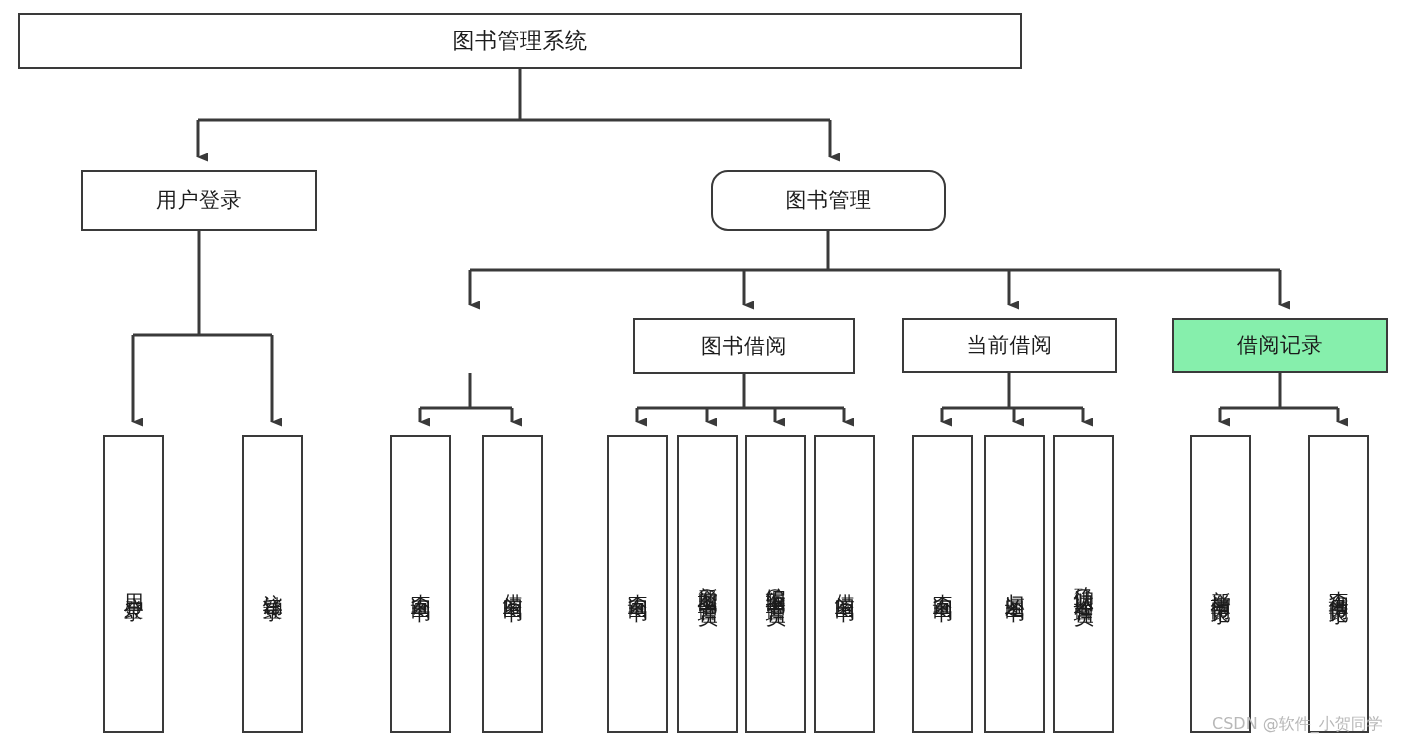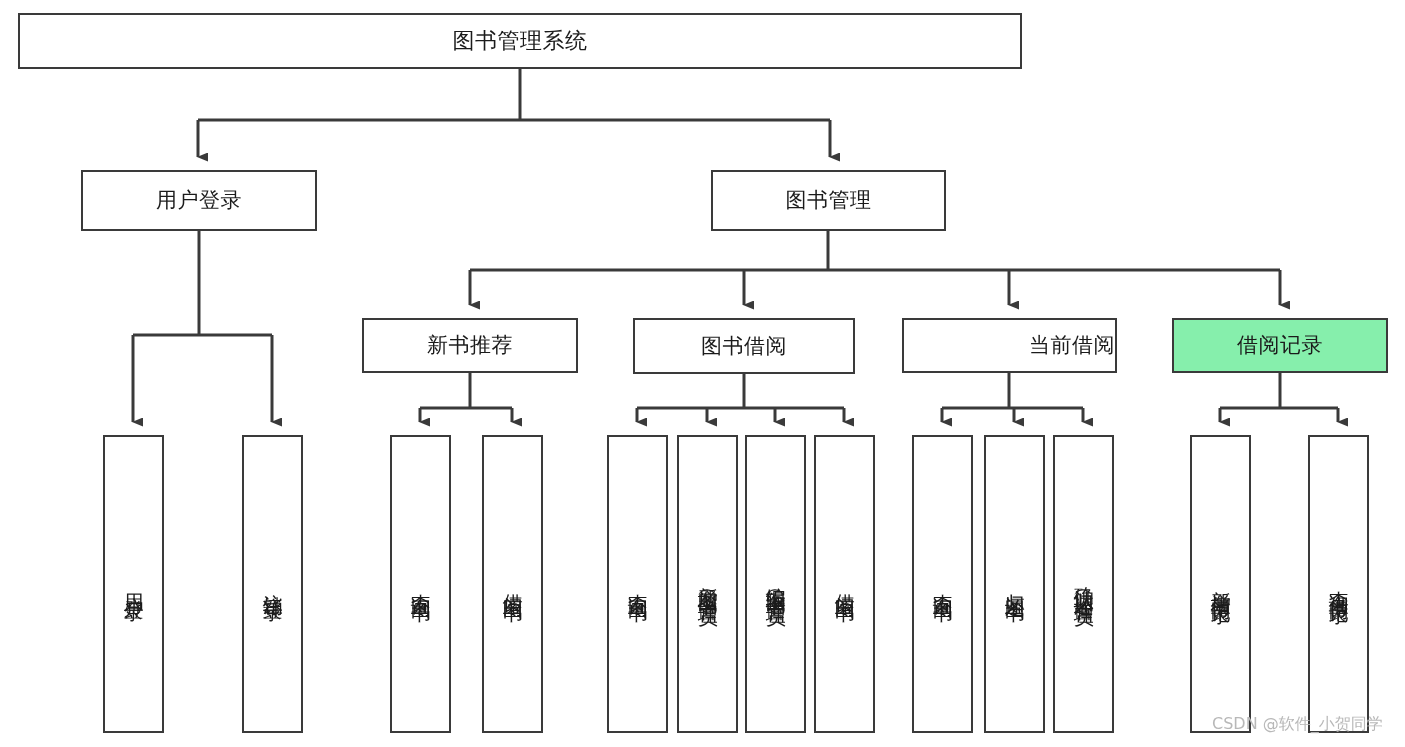--- a/index.html
+++ b/index.html
@@ -119,31 +119,28 @@
     </g>
   </svg>
 
   <div class="node root" style="left: 18px; top: 13px; width: 1004px; height: 56px; border-color: rgb(58, 58, 58); background: rgb(255, 255, 255);">
     <span class="node-label" style="color: rgb(27, 27, 27); text-align: right;">图书管理系统</span>
   </div>
 
   <div class="node" style="left: 81px; top: 170px; width: 236px; height: 61px; border-color: rgb(58, 58, 58); background: rgb(255, 255, 255);">
     <span class="node-label" style="color: rgb(27, 27, 27);">用户登录</span>
   </div>
-  <div class="node" style="left: 711px; top: 170px; width: 235px; height: 61px; border-color: rgb(58, 58, 58); background: rgb(255, 255, 255);">
+  <div class="node" style="left: 711px; top: 170px; width: 235px; height: 61px; border-color: rgb(58, 58, 58); background: rgb(255, 255, 255); border-radius: 17px;">
     <span class="node-label" style="color: rgb(27, 27, 27);">图书管理</span>
   </div>
 
-  <div class="node" style="left: 362px; top: 318px; width: 216px; height: 55px; border-color: rgb(58, 58, 58); background: rgb(255, 255, 255);">
-    <span class="node-label" style="color: rgb(27, 27, 27);">新书推荐</span>
-  </div>
   <div class="node" style="left: 633px; top: 318px; width: 222px; height: 56px; border-color: rgb(58, 58, 58); background: rgb(255, 255, 255);">
     <span class="node-label" style="color: rgb(27, 27, 27);">图书借阅</span>
   </div>
-  <div class="node" style="left: 902px; top: 318px; width: 215px; height: 55px; border-color: rgb(58, 58, 58); background: rgb(255, 255, 255); justify-content: flex-end;">
+  <div class="node" style="left: 902px; top: 318px; width: 215px; height: 55px; border-color: rgb(58, 58, 58); background: rgb(255, 255, 255);">
     <span class="node-label" style="color: rgb(27, 27, 27);">当前借阅</span>
   </div>
   <div class="node" style="left: 1172px; top: 318px; width: 216px; height: 55px; border-color: rgb(58, 58, 58); background: #86efac;">
     <span class="node-label" style="color: rgb(27, 27, 27);">借阅记录</span>
   </div>
 
   <div class="node vertical" style="left: 103px; top: 435px; width: 61px; height: 298px; border-color: rgb(58, 58, 58); background: rgb(255, 255, 255);">
     <span class="node-label" style="color: rgb(27, 27, 27);">用户登录</span>
   </div>
   <div class="node vertical" style="left: 242px; top: 435px; width: 61px; height: 298px; border-color: rgb(58, 58, 58); background: rgb(255, 255, 255);">

